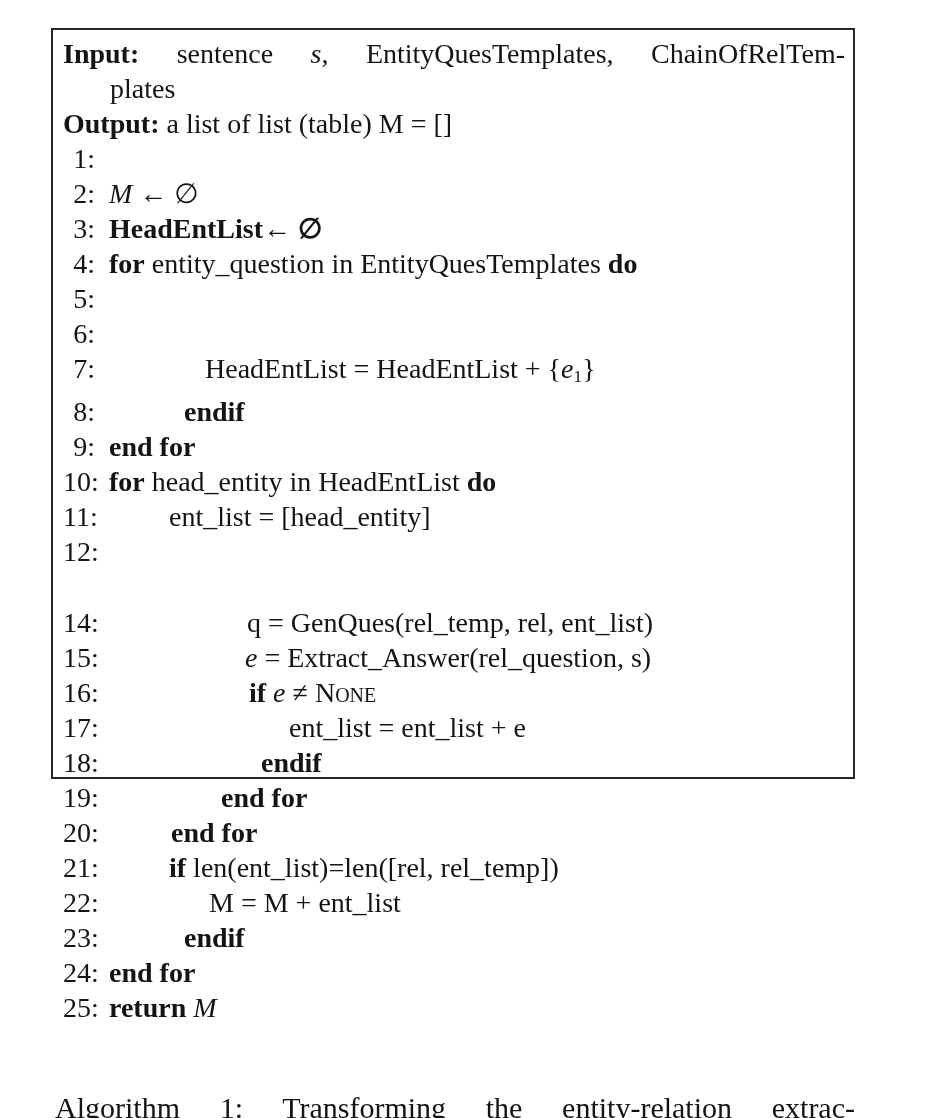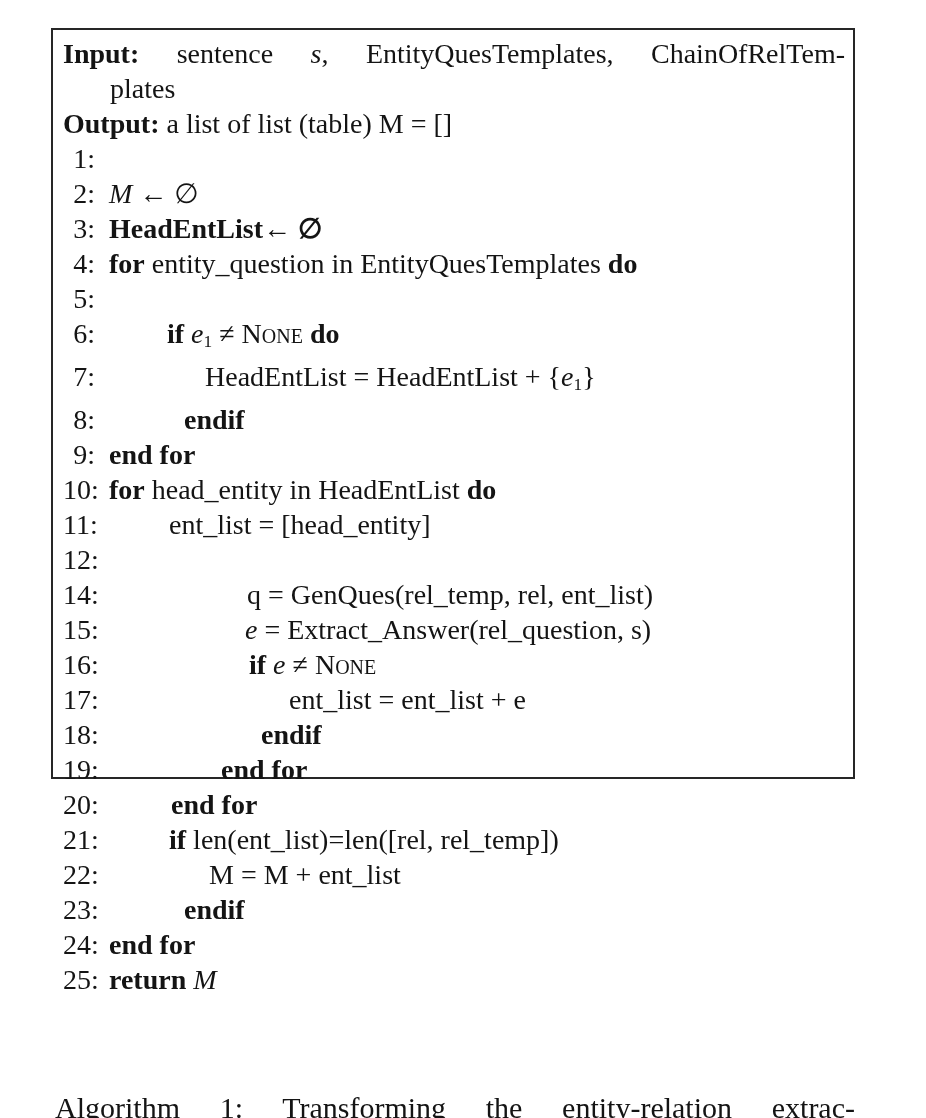--- a/index.html
+++ b/index.html
@@ -106,21 +106,20 @@
           <span class="lgap"></span>
           <span class="lcode" style="padding-left: 0px;"><span class="b">for</span><span> entity_question in EntityQuesTemplates </span><span class="b">do</span></span>
         </div>
         <div class="lrow">
           <span class="lnum">5:</span>
           <span class="lgap"></span>
         </div>
         <div class="lrow">
           <span class="lnum">6:</span>
           <span class="lgap"></span>
-          <span class="lcode" style="padding-left: 58px;"><span class="b">if</span><span> </span><span class="i">e</span><span class="sub">1</span><span> ≠ </span><span class="sc">None</span><span> </span><span class="b">do</span></span>
         </div>
         <div class="lrow">
           <span class="lnum">7:</span>
           <span class="lgap"></span>
           <span class="lcode" style="padding-left: 96px;"><span>HeadEntList = HeadEntList + {</span><span class="i">e</span><span class="sub">1</span><span>}</span></span>
         </div>
         <div class="lrow">
           <span class="lnum">8:</span>
           <span class="lgap"></span>
           <span class="lcode" style="padding-left: 75px;"><span class="b">endif</span></span>
@@ -140,21 +139,21 @@
           <span class="lgap"></span>
           <span class="lcode" style="padding-left: 60px;"><span>ent_list = [head_entity]</span></span>
         </div>
         <div class="lrow">
           <span class="lnum">12:</span>
           <span class="lgap"></span>
         </div>
         <div class="lrow">
           <span class="lnum">14:</span>
           <span class="lgap"></span>
-          <span class="lcode" style="padding-left: 138px;"><span>q = GenQues(rel_temp, rel, ent_list)</span></span>
+          <span class="lcode" style="padding-left: 138px; margin-top: 36px;"><span>q = GenQues(rel_temp, rel, ent_list)</span></span>
         </div>
         <div class="lrow">
           <span class="lnum">15:</span>
           <span class="lgap"></span>
           <span class="lcode" style="padding-left: 136px;"><span class="i">e</span><span> = Extract_Answer(rel_question, s)</span></span>
         </div>
         <div class="lrow">
           <span class="lnum">16:</span>
           <span class="lgap"></span>
           <span class="lcode" style="padding-left: 140px;"><span class="b">if</span><span> </span><span class="i">e</span><span> ≠ </span><span class="sc">None</span></span>

